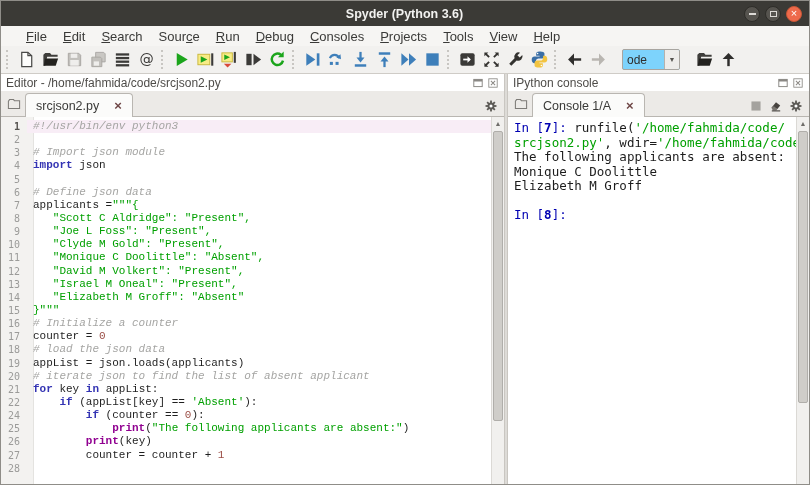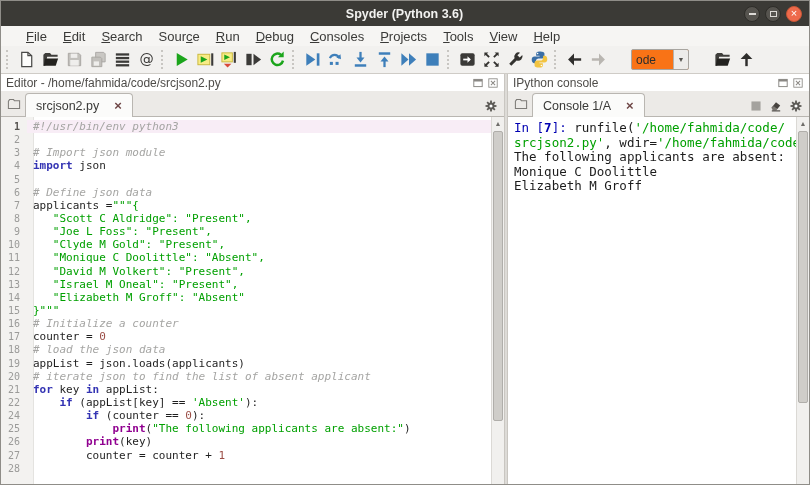--- a/index.html
+++ b/index.html
@@ -22,22 +22,22 @@
            font-size:13px;color:#3a3a38;}
   .menu-item{padding:1px 8px;cursor:default;}
   .menu-item .u{text-decoration:underline;}
   
   .toolbar{height:28px;background:#f2f1ef;border-bottom:1px solid #cfccc7;display:flex;
            align-items:center;padding:0 2px;}
   .tb-handle{width:4px;height:19px;border-left:2px dotted #c8c6c2;margin:0 4px 0 3px;}
   .tb-btn{width:24px;height:24px;display:flex;align-items:center;justify-content:center;
           border:none;background:transparent;padding:0;}
   .tb-btn svg{width:19px;height:19px;display:block;}
-  .combo{display:flex;align-items:center;height:21px;margin:0 21px;border:1px solid #a8a5a0;
-         background:#f97316;border-radius:2px;overflow:hidden;}
+  .combo{display:flex;align-items:center;height:21px;margin:0 12px;border:1px solid #a8a5a0;
+         background:#7dd3fc;border-radius:2px;overflow:hidden;}
   .combo-text{width:41px;padding:0 4px;font-size:12px;color:#2e2e2c;}
   .combo-arrow{width:15px;height:100%;border-left:1px solid #b5b2ad;background:#edecea;
                display:flex;align-items:center;justify-content:center;font-size:7px;color:#55534f;}
   
   .main{position:absolute;top:73px;left:0;right:0;bottom:0;display:flex;background:#eceae7;}
   .pane{display:flex;flex-direction:column;min-width:0;}
   .editor-pane{width:503px;}
   .splitter{width:4px;background:#dddbd7;border-left:1px solid #c9c6c1;border-right:1px solid #c9c6c1;}
   .console-pane{flex:1;}
   .pane-header{height:17px;display:flex;align-items:center;padding:0 5px;font-size:12px;
@@ -57,21 +57,21 @@
   .tabbar-right svg{width:14px;height:14px;display:block;}
   .content{flex:1;background:#fff;position:relative;overflow:hidden;}
   
   .gutter-col{position:absolute;left:0;top:0;bottom:0;width:33px;background:#f3f2f0;
               border-right:1px solid #e4e3e0;}
   .code{position:absolute;top:0;left:0;right:13px;bottom:0;overflow:hidden;padding-top:3px;
         font-family:"DejaVu Sans Mono",monospace;font-size:11px;line-height:13.15px;}
   .crow{display:flex;height:13.15px;}
   .ln{width:26px;flex:none;text-align:right;padding-right:7px;color:#9b9b99;font-size:10px;}
   .crow.hl .ln{font-weight:bold;color:#55534f;}
-  .ctext{flex:1;white-space:pre;padding-left:6px;color:#1f1f1f;}
+  .ctext{flex:1;white-space:pre;padding-left:6px;color:#1f1f1f;font-family:Liberation Mono, monospace;}
   .crow.hl .ctext{background:var(--current_line_pink,#f8edf6);}
   .tk-com{color:var(--comment_gray,#a5a5a3);font-style:italic;}
   .tk-kw{color:var(--keyword_blue,#3333b3);font-weight:bold;}
   .tk-str{color:var(--string_green,#00a000);}
   .tk-num{color:var(--number_brown,#9b4e46);}
   .tk-bi{color:var(--builtin_purple,#900090);font-weight:bold;}
   
   .cons{position:absolute;top:0;left:0;right:13px;bottom:0;overflow:hidden;padding:4px 0 0 6px;
         font-family:"DejaVu Sans Mono",monospace;font-size:12.5px;line-height:14.5px;color:#1c1c1c;}
   .consrow{white-space:pre;height:14.5px;}
@@ -520,20 +520,21 @@
         </div>
       </div>
       <div class="content">
         <div class="cons" id="cons">
             <div class="consrow"><span class="ck-prompt">In [</span><span class="ck-pnum">7</span><span class="ck-prompt">]: </span><span>runfile(</span><span class="ck-str">'/home/fahmida/code/</span></div>
             <div class="consrow"><span class="ck-str">srcjson2.py'</span><span>, wdir=</span><span class="ck-str">'/home/fahmida/code'</span></div>
             <div class="consrow"><span>The following applicants are absent:</span></div>
             <div class="consrow"><span>Monique C Doolittle</span></div>
             <div class="consrow"><span>Elizabeth M Groff</span></div>
             <div class="consrow"></div>
+            <div class="consrow"><span class="ck-prompt">In [</span><span class="ck-pnum">8</span><span class="ck-prompt">]: </span></div>
           </div>
         <div class="scrollbar">
           <div class="sb-up">▲</div>
           <div class="sb-thumb" style="top:14px;height:74%;"></div>
         </div>
       </div>
     </div>
 
   </div>
 </div>

